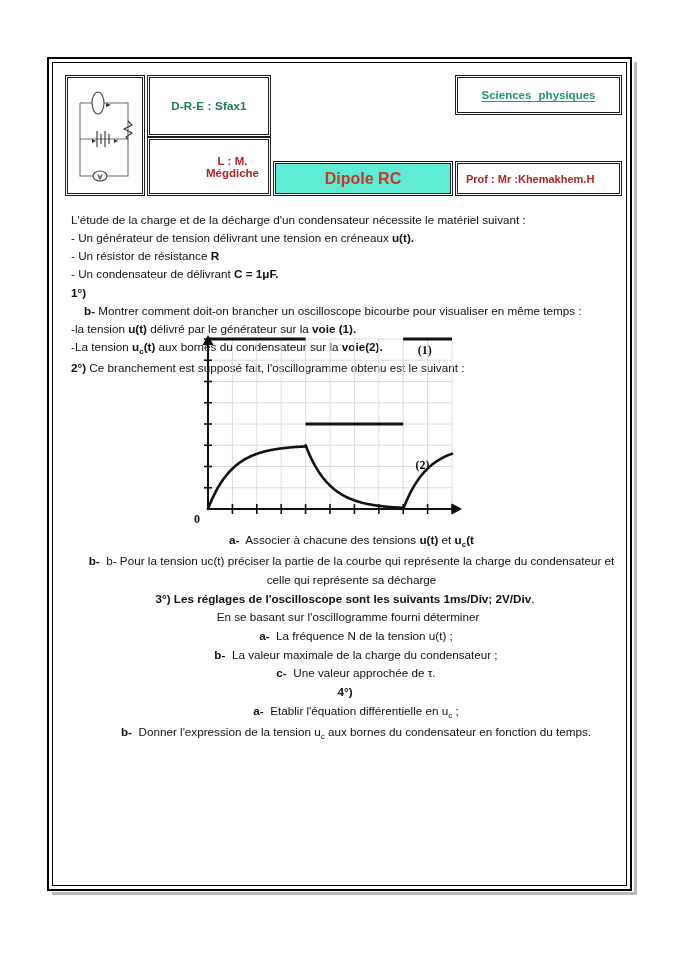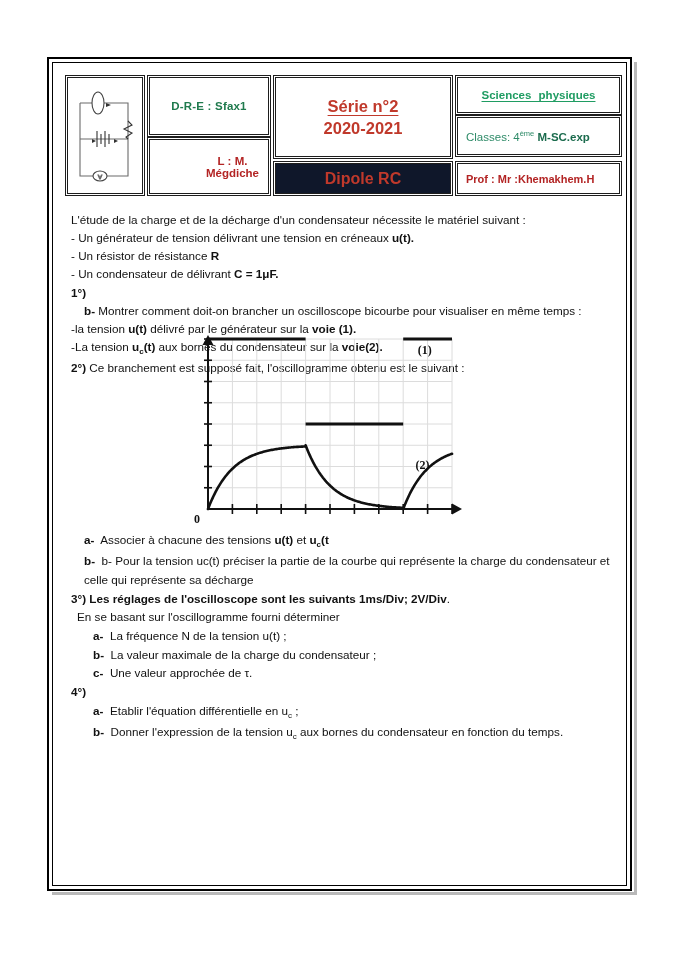--- a/index.html
+++ b/index.html
@@ -75,21 +75,21 @@
   
   #cell-serie { left: 212px; top: 4px; width: 176px; height: 80px; flex-direction: column; }
   #cell-serie .l1 {
     color: #c0392b; font-weight: bold; font-size: 16.5px;
     text-decoration: underline; text-underline-offset: 3px;
   }
   #cell-serie .l2 { color: #c0392b; font-weight: bold; font-size: 16.5px; margin-top: 3px; }
   
   #cell-dipole {
     left: 212px; top: 90px; width: 176px; height: 31px;
-    background: #0f172a;
+    background: #5eead4;
   }
   #cell-dipole .txt { color: #c0392b; font-weight: bold; font-size: 16px; }
   
   #cell-sci { left: 394px; top: 4px; width: 163px; height: 36px; }
   #cell-sci .txt {
     color: #1f9c62; font-weight: bold; font-size: 11.5px;
     text-decoration: underline; text-underline-offset: 2px;
     word-spacing: 4px;
   }
   
@@ -133,20 +133,21 @@
   #graph svg { display: block; }
 
   
   #body-text2 {
     position: absolute;
     left: 18px; top: 468px;
     width: 548px;
     color: #111;
     font-size: 11.7px;
     line-height: 1.6;
+    text-align: center;
   }
 </style>
 </head>
 <body>
 
 <div id="page">
 
   <div id="frame-shadow-r"></div>
   <div id="frame-shadow-b"></div>
 
@@ -180,36 +181,29 @@
         </div>
 
         <div class="hcell" id="cell-dre">
           <span class="txt">D-R-E : Sfax1</span>
         </div>
 
         <div class="hcell" id="cell-lab">
           <span class="txt">L : M. Mégdiche</span>
         </div>
 
-        <div class="hcell" id="cell-serie">
-          <span class="l1">Série n°2</span>
-          <span class="l2">2020-2021</span>
-        </div>
 
         <div class="hcell" id="cell-dipole">
           <span class="txt">Dipole RC</span>
         </div>
 
         <div class="hcell" id="cell-sci">
           <span class="txt">Sciences   physiques</span>
         </div>
 
-        <div class="hcell" id="cell-classes">
-          <span class="txt"><span>Classes: 4</span><sup>ème</sup><b> M-SC.exp</b></span>
-        </div>
 
         <div class="hcell" id="cell-prof">
           <span class="txt">Prof : Mr :Khemakhem.H</span>
         </div>
       </div>
 
       <div id="body-text">
 
         <div class="ln">L'étude de la charge et de la décharge d'un condensateur nécessite le matériel suivant :</div>
 

